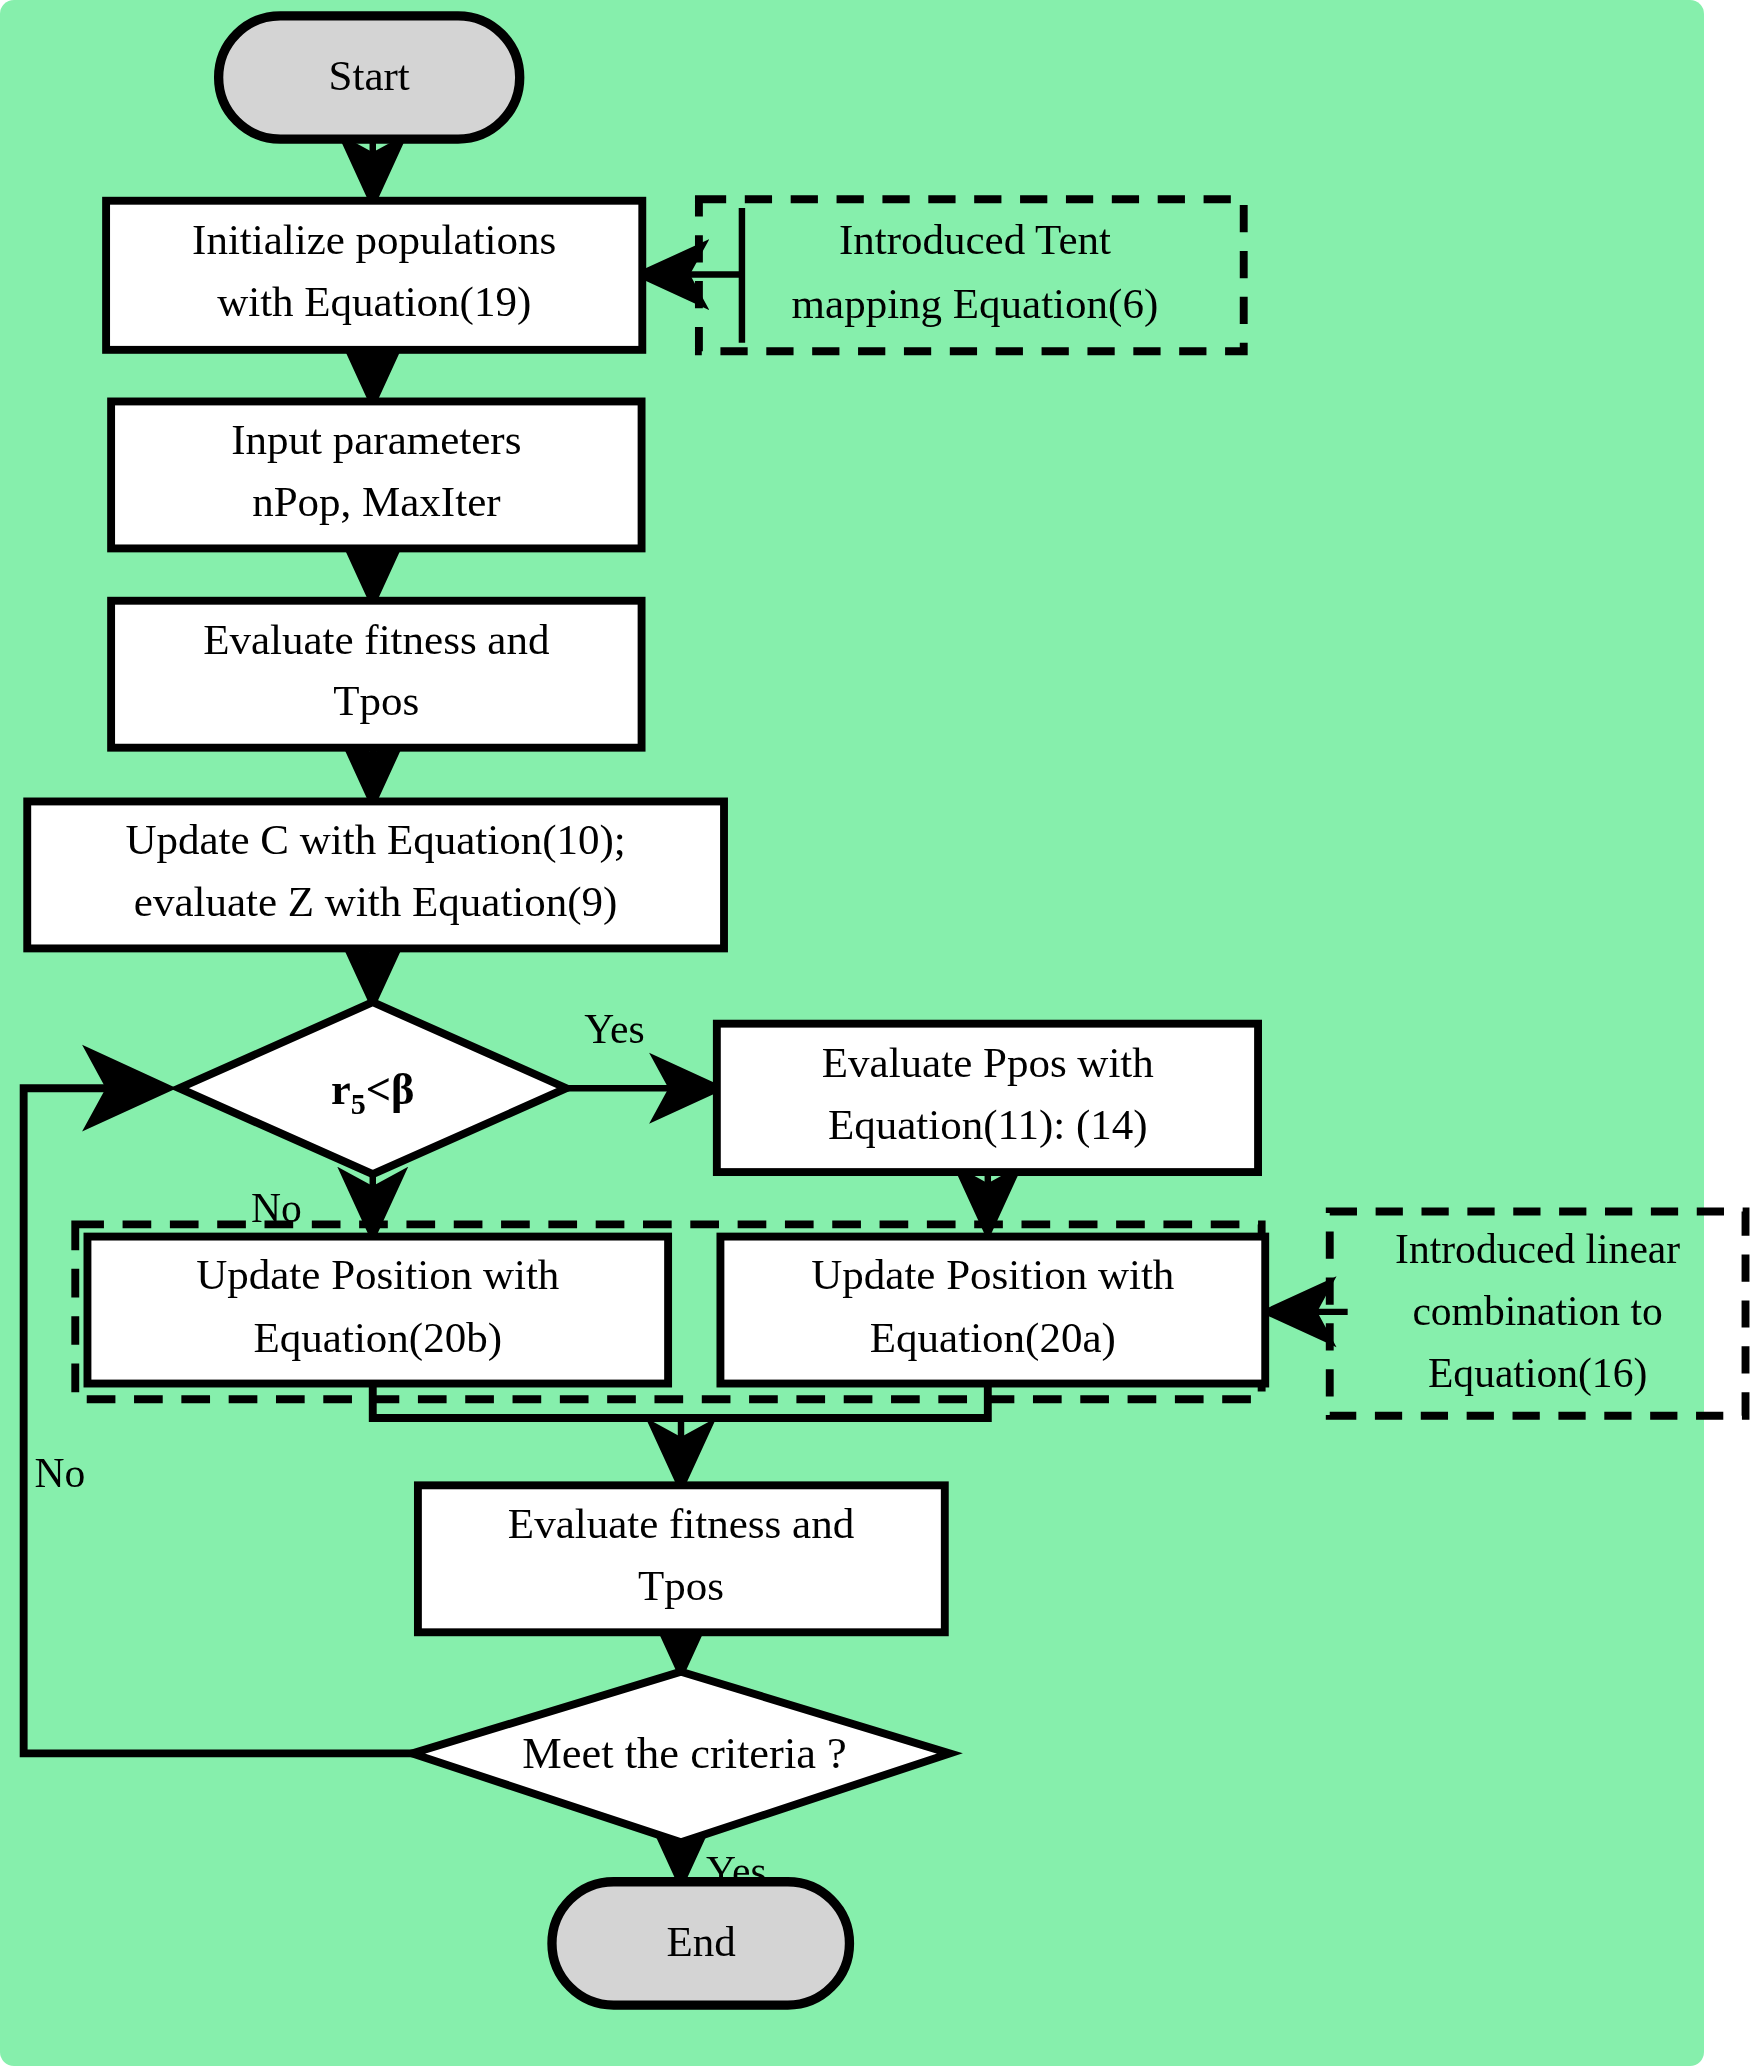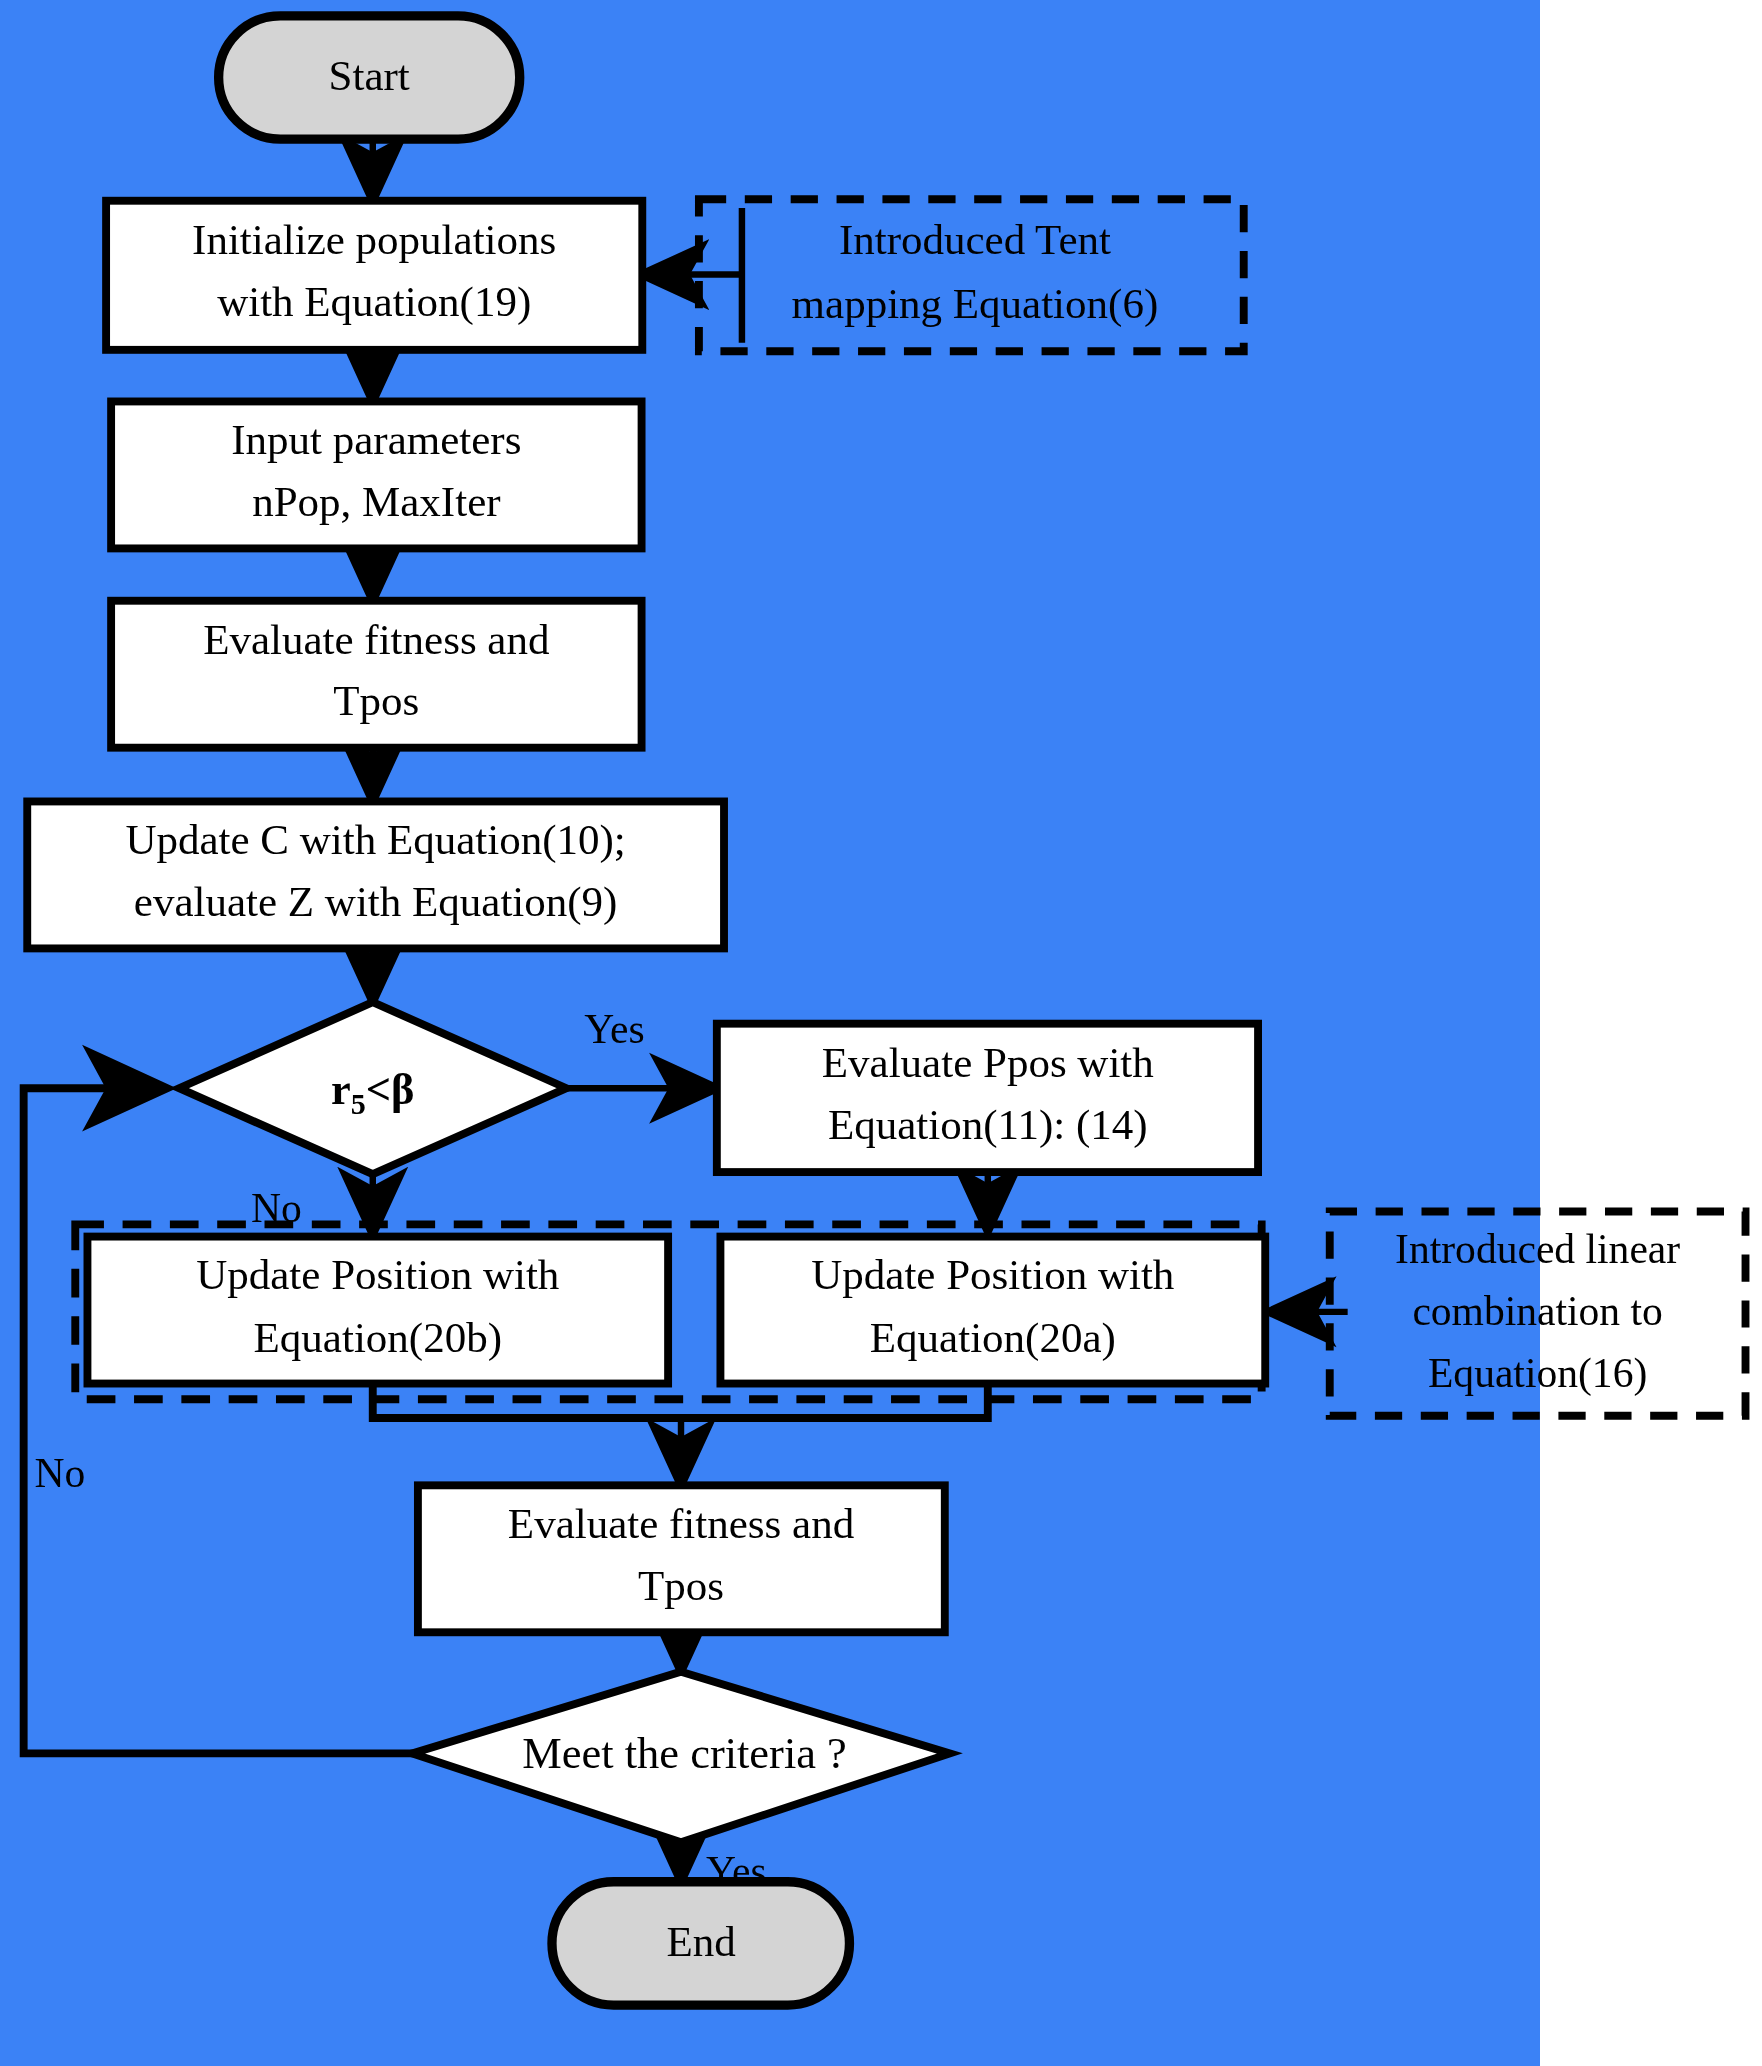--- a/index.html
+++ b/index.html
@@ -1,17 +1,17 @@
 <!DOCTYPE html>
 <html style="font-size:11.5px"><head>
 <meta charset="utf-8">
 <style>
   html,body{margin:0;padding:0;background:#ffffff;}
   body{font-family:"Liberation Serif", serif;}
-  #flow-root{position:relative;width:1540px;height:2066px;background:#3b82f6;}
+  #flow-root{position:relative;width:1704px;height:2066px;background:#86efac;border-radius:14px;}
   svg{display:block;}
   .node-text{font-family:"Liberation Serif", serif;font-size:60px;fill:#000;text-anchor:middle;dominant-baseline:middle;}
   .node-text.small{font-size:58px;}
   .edge-label{font-family:"Liberation Serif", serif;font-size:58px;fill:#000;}
   .cond-text{font-family:"Liberation Serif", serif;font-weight:bold;font-size:62px;fill:#000;text-anchor:middle;}
   .cond-sub{font-size:42px;}
   .cond-text-plain{font-family:"Liberation Serif", serif;font-size:62px;fill:#000;text-anchor:middle;}
   .solid-shape{fill:#ffffff;stroke:#000000;stroke-width:11;}
   .term-shape{fill:#d4d4d4;stroke:#000000;stroke-width:13;}
   .dashed-shape{fill:none;stroke:#000000;stroke-width:11;stroke-dasharray:38 26;}

